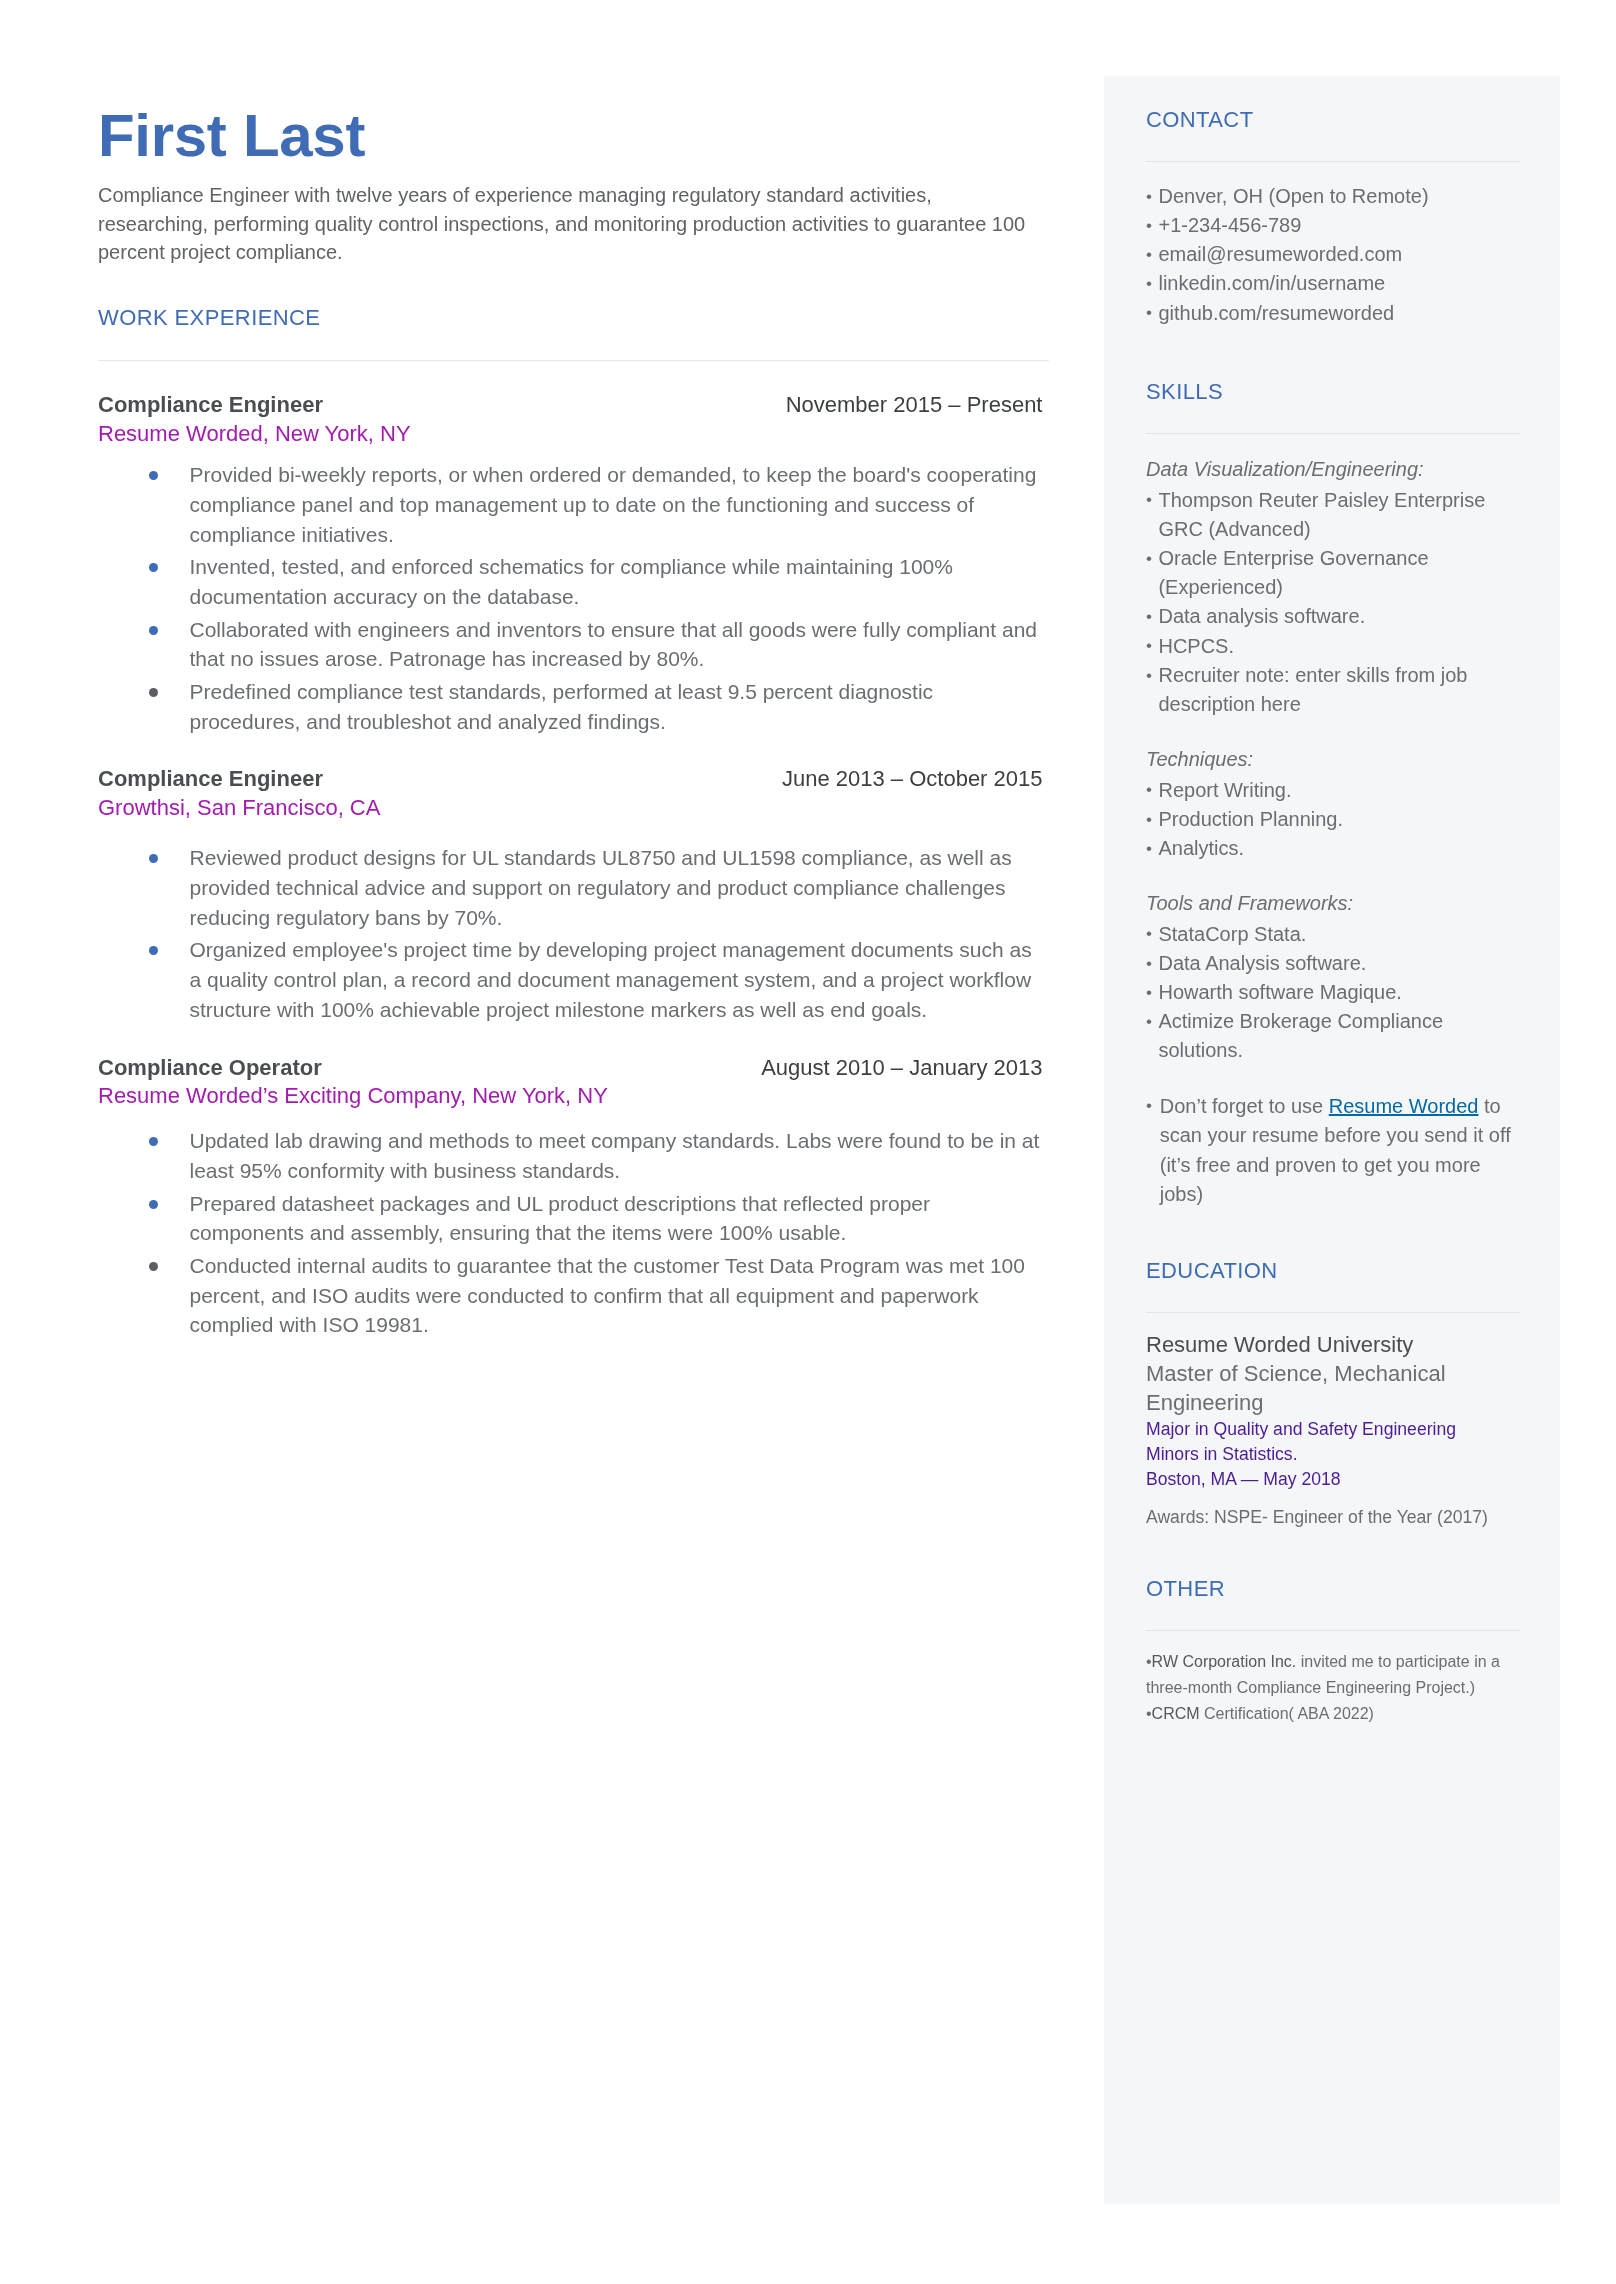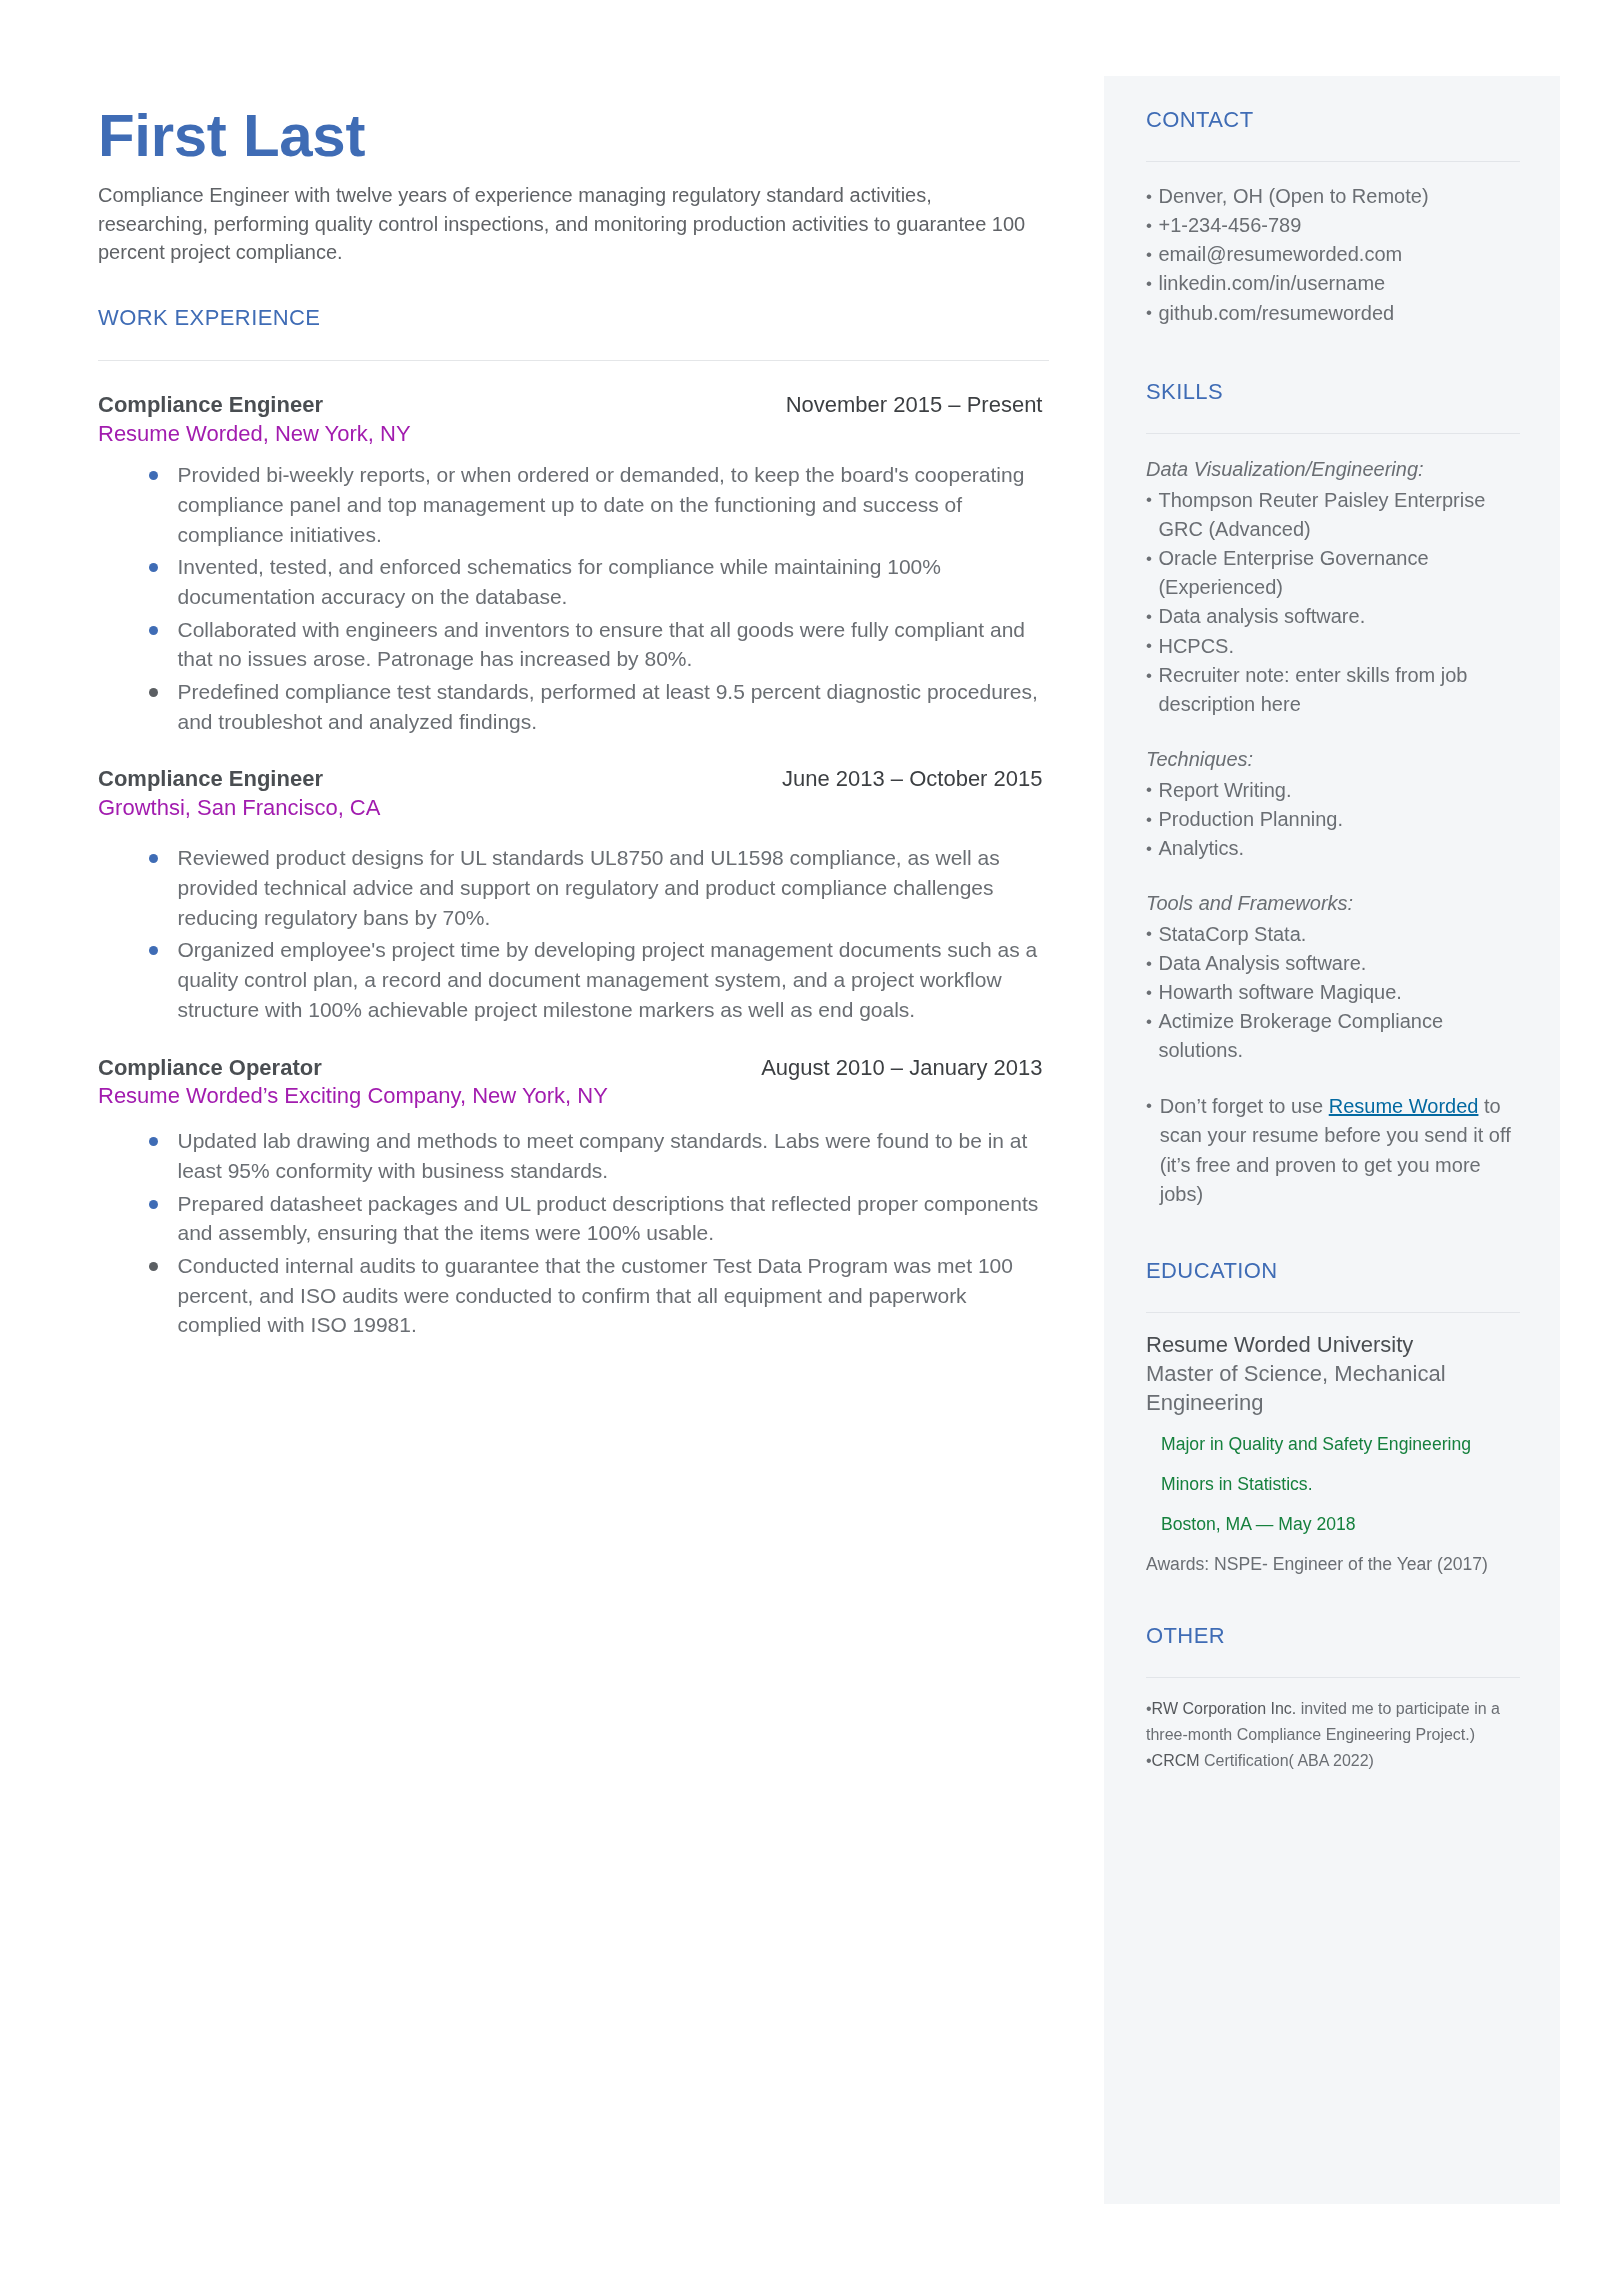--- a/index.html
+++ b/index.html
@@ -109,22 +109,22 @@
   }
   .edu-degree {
     font-size: 22px;
     line-height: 1.3;
     color: #6a6e73;
     margin: 0;
   }
   .edu-small {
     font-size: 17.6px;
     line-height: 1.42;
-    color: #15803d;
-    margin: 15px;
+    color: #4c1d95;
+    margin: 0;
   }
   .edu-awards {
     font-size: 17.6px;
     line-height: 1.42;
     color: #6a6e73;
     margin: 13px 0 0 0;
   }
 
   .other-line {
     font-size: 16px;
@@ -198,20 +198,21 @@
     margin: 13px 0 0 0;
     padding: 0;
   }
   .bullet {
     display: flex;
     align-items: flex-start;
     font-size: 21px;
     line-height: 1.42;
     color: #6a6e73;
     margin-top: 2.6px;
+    gap: 12px;
   }
   .bullet .bdot {
     flex: 0 0 auto;
     width: 9px;
     height: 9px;
     border-radius: 50%;
     background: #3f6cb5;
     margin: 11px 19.5px 0 51px;
   }
   .bullet.gray .bdot { background: #5b5f63; }

